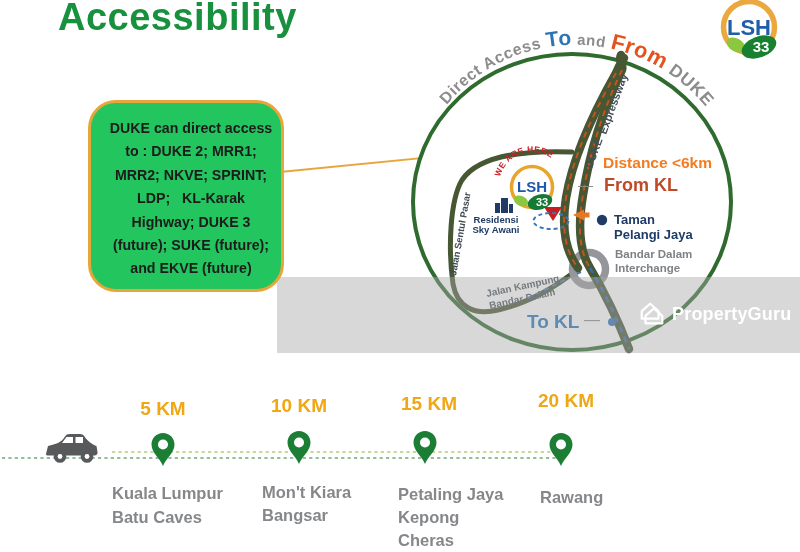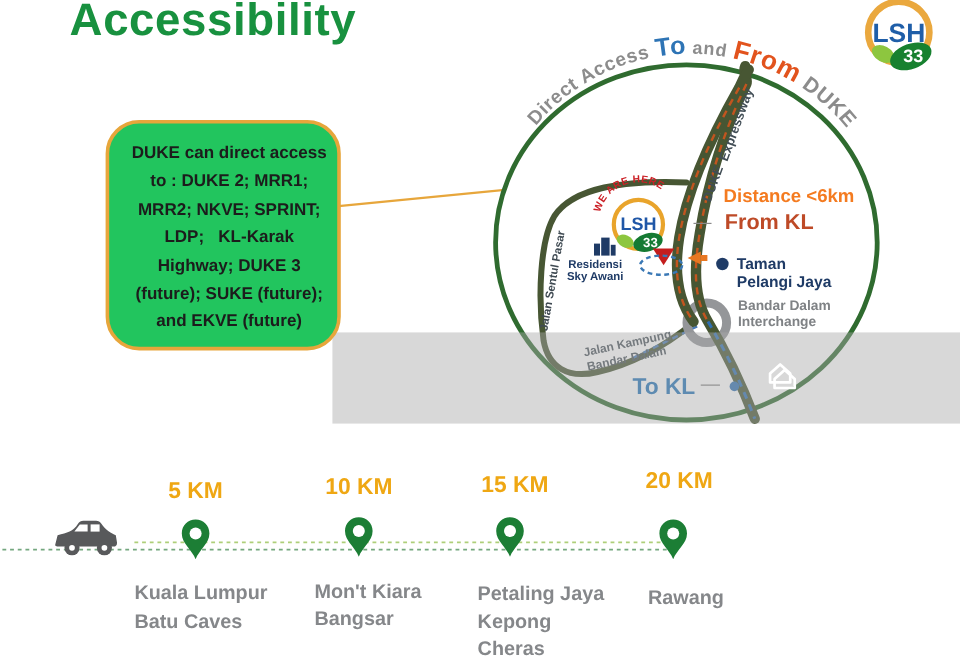--- a/index.html
+++ b/index.html
@@ -145,20 +145,21 @@
     <text x="540" y="503" font-size="16.5" font-weight="bold" fill="#85878A">Rawang</text>
   </g>
 </svg>
 
 <div id="watermark-band" class="abs"></div>
 <div id="watermark" class="abs">
   <svg width="28" height="30" viewBox="0 0 30 30">
     <path d="M4 12 L13 4 L22 12 L22 20 L4 20 Z" fill="none" stroke="#ffffff" stroke-width="2.4" stroke-linejoin="round"></path>
     <path d="M8 17 L17 9 L26 17 L26 25 L8 25 Z" fill="none" stroke="#ffffff" stroke-width="2.4" stroke-linejoin="round"></path>
   </svg>
+  <span id="watermark-text">PropertyGuru</span>
 </div>
 
 <div id="callout-box" class="abs">
   <div id="callout-text">DUKE can direct access
 to : DUKE 2; MRR1;
 MRR2; NKVE; SPRINT;
 LDP;   KL-Karak
 Highway; DUKE 3
 (future); SUKE (future);
 and EKVE (future)</div>

